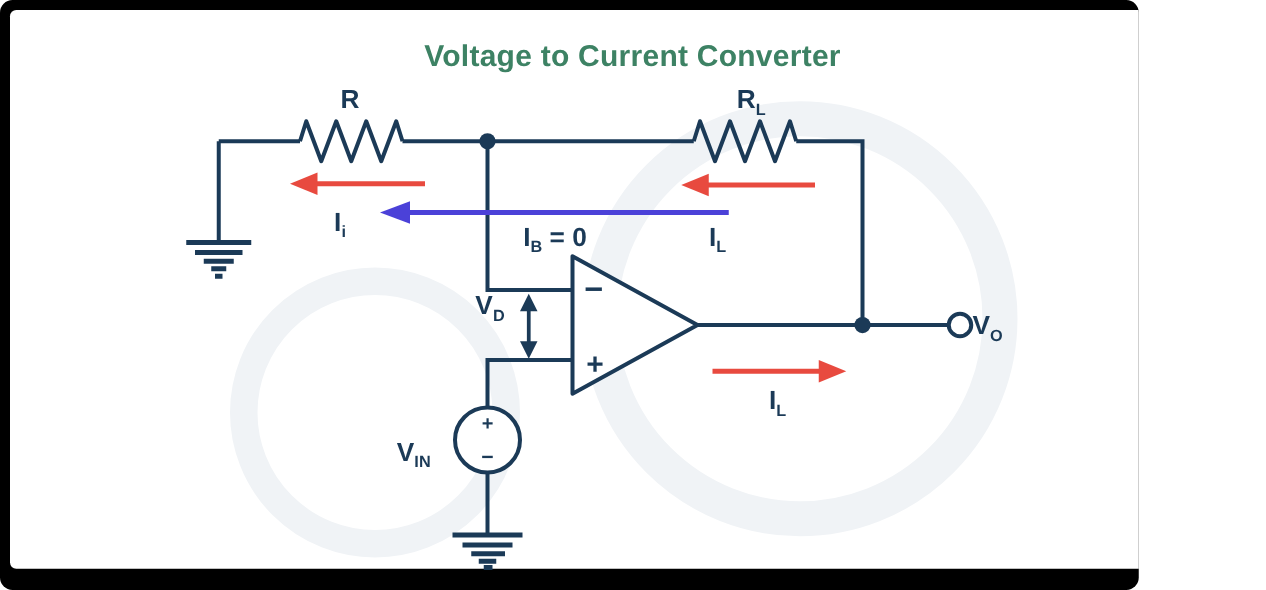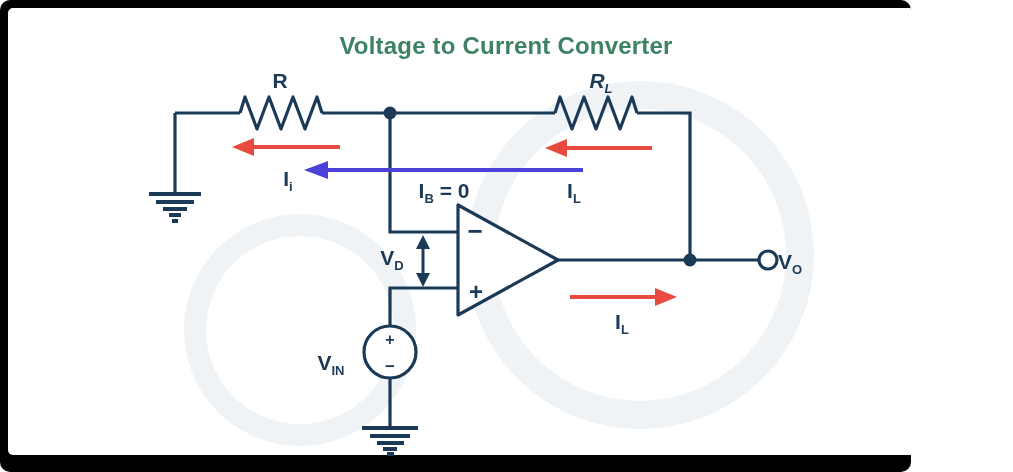--- a/index.html
+++ b/index.html
@@ -129,31 +129,31 @@
     <g stroke="var(--blue)" fill="var(--blue)">
       <line x1="583" y1="170" x2="326" y2="170" stroke-width="4"></line>
       <polygon points="304,170 328,161 328,179" stroke="none"></polygon>
     </g>
   </svg>
 
   <div class="title">Voltage to Current Converter</div>
 
   <div class="lbl" style="left:280px; top:80px;"><span>R</span><sub></sub></div>
 
-  <div class="lbl" style="left:601px; top:80px;font-style:italic;"><span>R</span><sub>L</sub></div>
+  <div class="lbl" style="left:601px; top:80px;"><span>R</span><sub>L</sub></div>
 
-  <div class="lbl" style="left:288px; top:178px;"><span>I</span><sub>i</sub></div>
+  <div class="lbl" style="left:272px; top:178px;"><span>I</span><sub>i</sub></div>
 
   <div class="lbl" style="left:444px; top:190px;"><span>I</span><sub>B</sub><span> = 0</span></div>
 
   <div class="lbl" style="left:574px; top:190px;"><span>I</span><sub>L</sub></div>
 
   <div class="lbl" style="left:622px; top:321px;"><span>I</span><sub>L</sub></div>
 
-  <div class="lbl" style="left:392px; top:257px;"><span>V</span><sub>D</sub></div>
+  <div class="lbl" style="left:392px; top:245px;"><span>V</span><sub>D</sub></div>
 
   <div class="lbl" style="left:331px; top:362px;"><span>V</span><sub>IN</sub></div>
 
   <div class="lbl" style="left:790px; top:236px;margin-top:25px;"><span>V</span><sub>O</sub></div>
 
   <div class="sign op-minus">−</div>
   <div class="sign op-plus">+</div>
 
   <div class="sign src-plus">+</div>
   <div class="sign src-minus">−</div>

